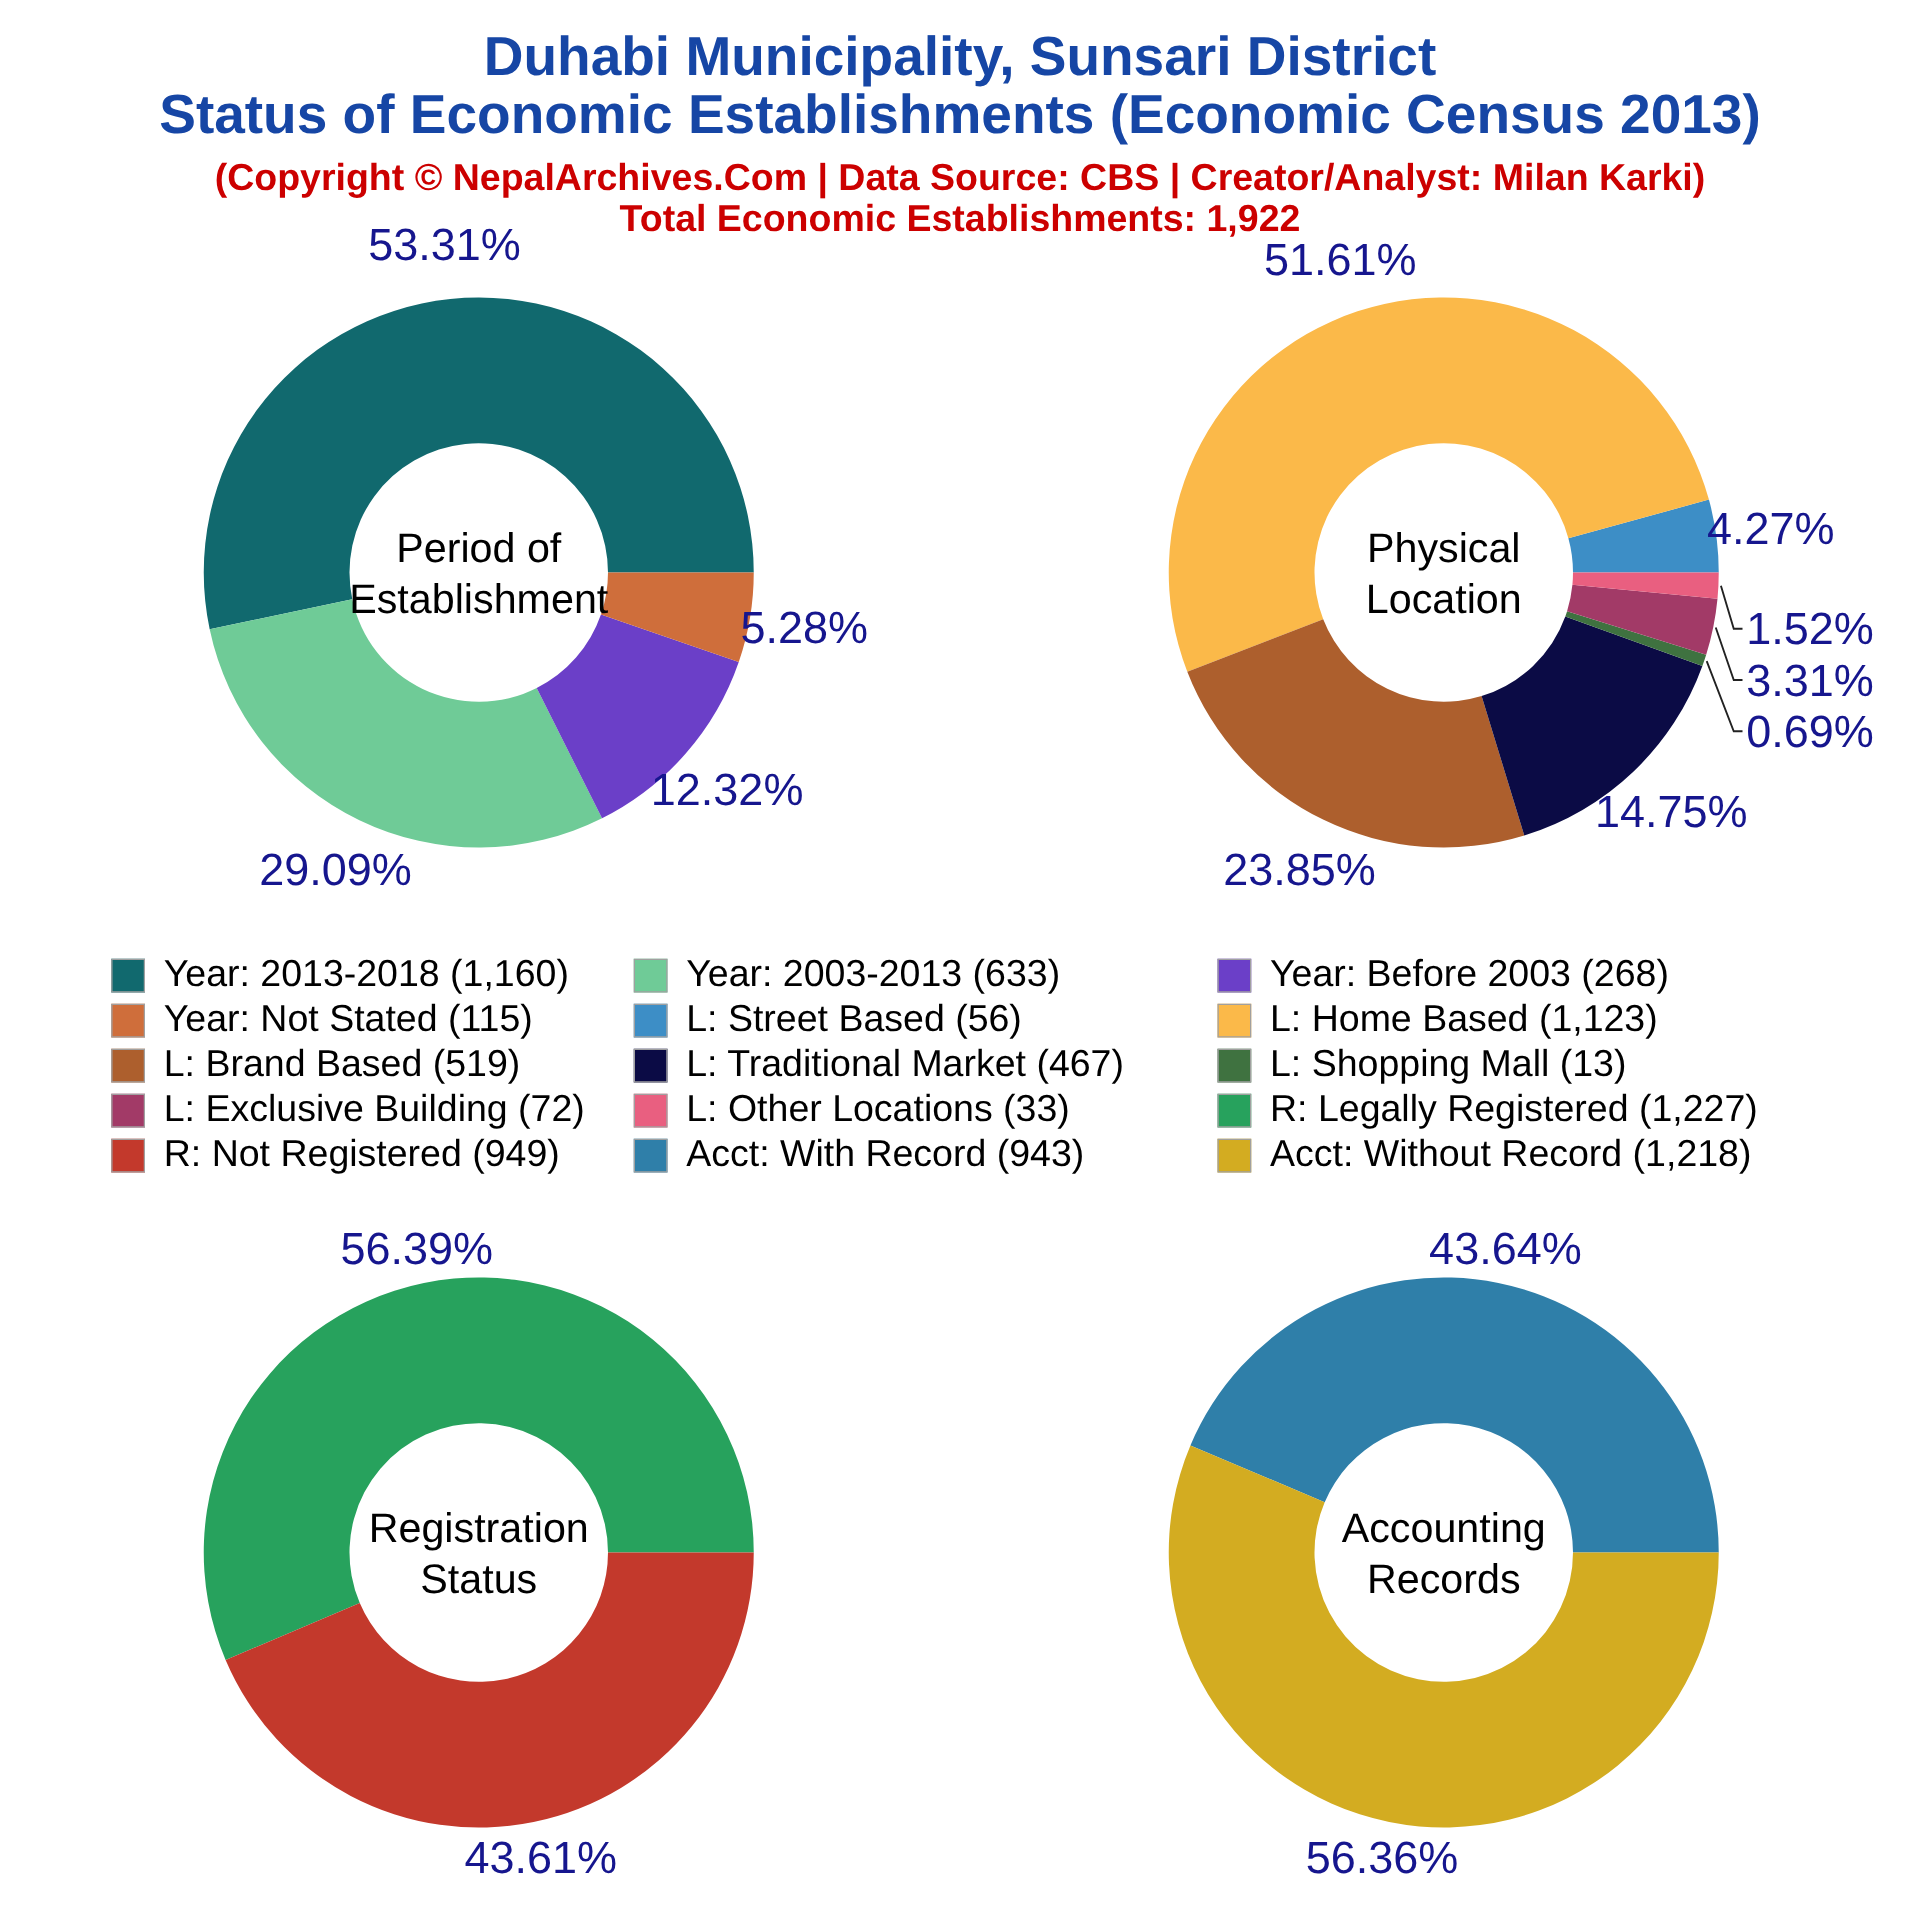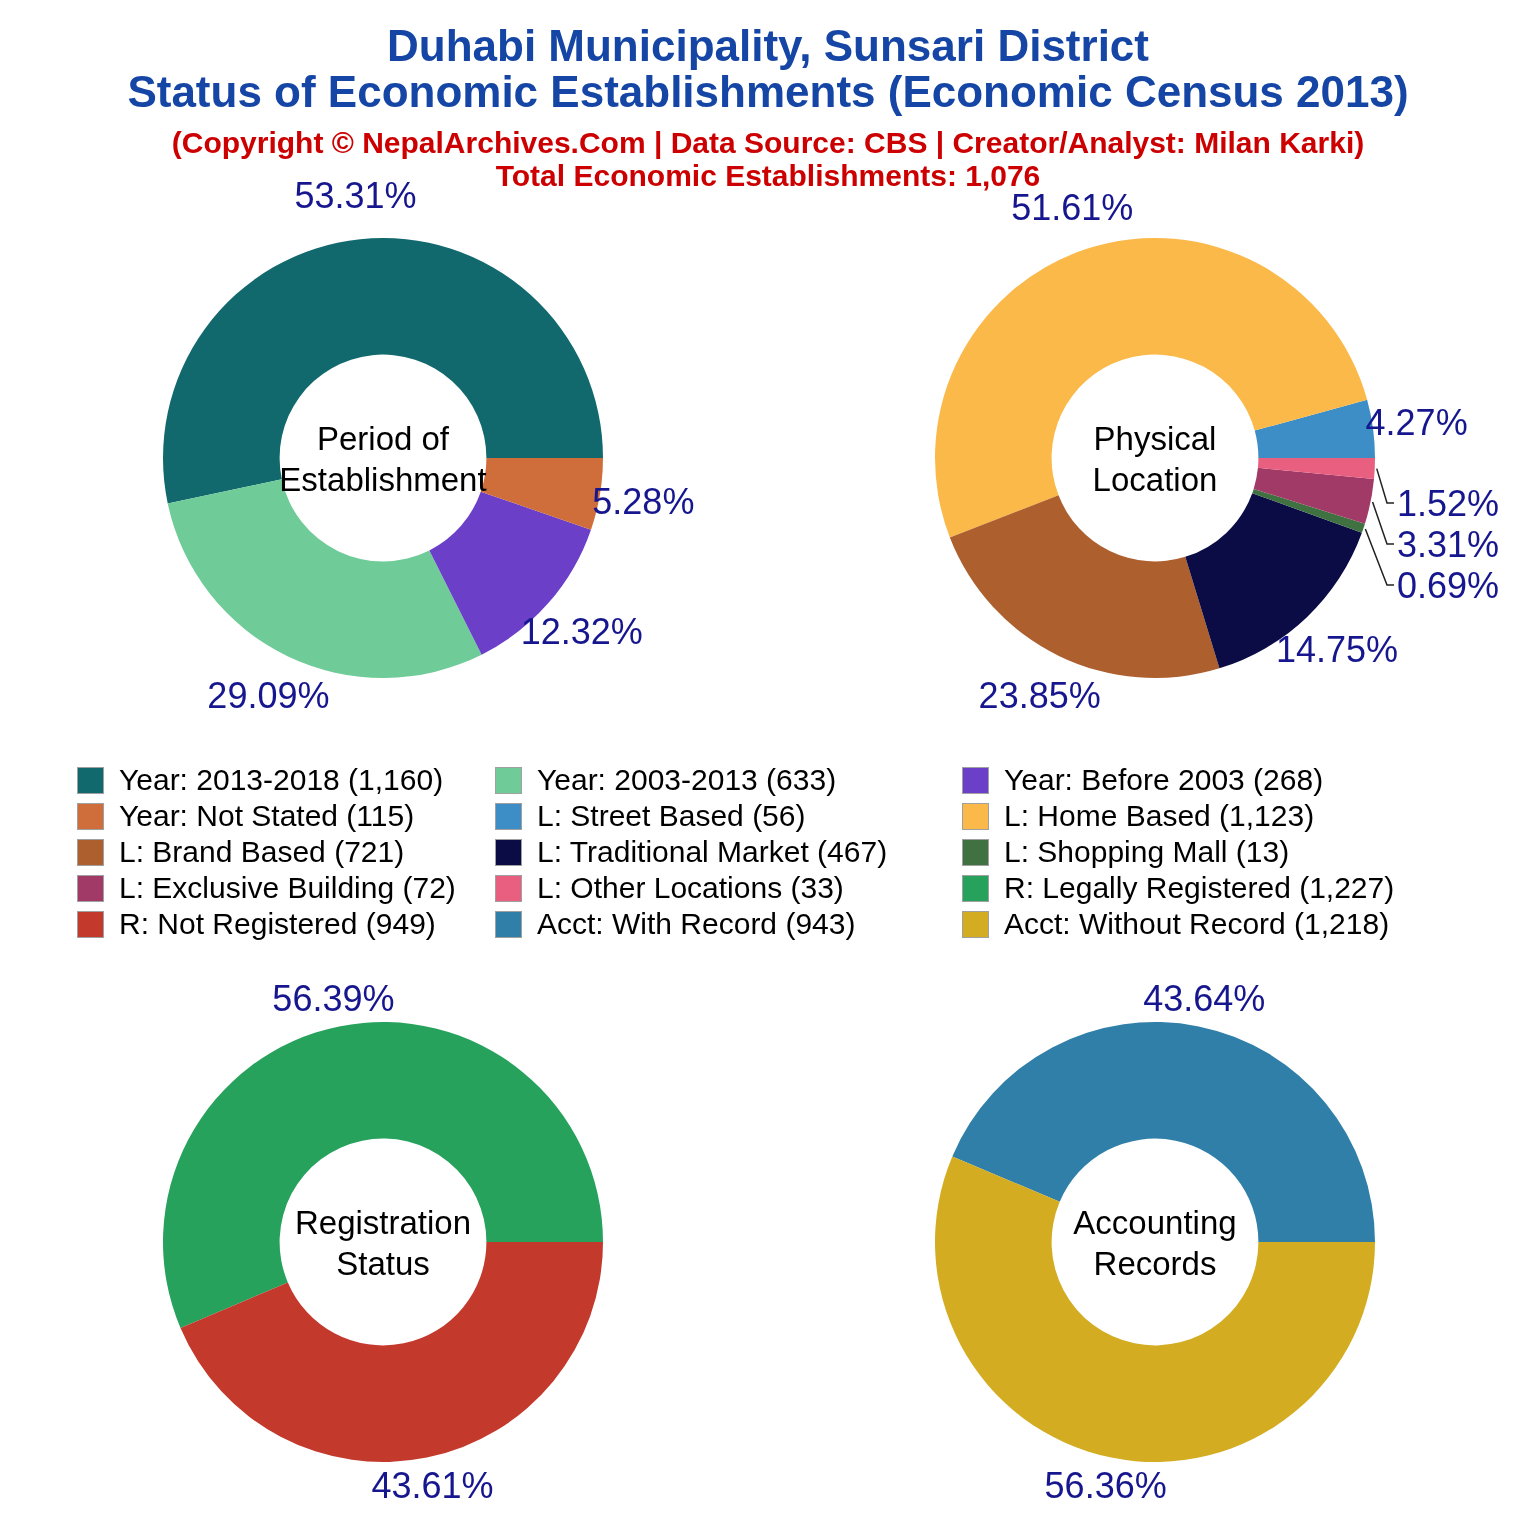--- a/index.html
+++ b/index.html
@@ -23,21 +23,21 @@
   #title1 { top: 22px;  font-size: 44px; }
   #title2 { top: 68px;  font-size: 44px; }
   #subtitle   { top: 127px; font-size: 30px; }
   #total-line { top: 160px; font-size: 30px; }
 
   #charts-svg { position: absolute; left: 0; top: 0; }
   #charts-svg text { font-family: "Liberation Sans", "DejaVu Sans", sans-serif; }
 
   #legend {
     position: absolute;
-    left: 52px;
+    left: 64px;
     top: 762px;
     width: 1420px;
     display: grid;
     grid-template-columns: 418px 467px 1fr;
     grid-auto-rows: 36px;
     align-items: center;
     padding-left: 25px;
   }
   .legend-item { display: flex; align-items: center; gap: 15px; }
   .legend-swatch {
@@ -48,21 +48,21 @@
   .legend-label { font-size: 30px; color: #000000; white-space: nowrap; }
 </style>
 </head>
 <body>
 
 <div class="page">
 
   <div id="title1" class="title-line" style="color: rgb(22, 70, 165);">Duhabi Municipality, Sunsari District</div>
   <div id="title2" class="title-line" style="color: rgb(22, 70, 165);">Status of Economic Establishments (Economic Census 2013)</div>
   <div id="subtitle" class="title-line" style="color: rgb(204, 0, 0);">(Copyright © NepalArchives.Com | Data Source: CBS | Creator/Analyst: Milan Karki)</div>
-  <div id="total-line" class="title-line" style="color: rgb(204, 0, 0);">Total Economic Establishments: 1,076</div>
+  <div id="total-line" class="title-line" style="color: rgb(204, 0, 0);">Total Economic Establishments: 1,922</div>
 
   <svg id="charts-svg" width="1536" height="1536" viewBox="0 0 1536 1536">
       <g>
         <path d="M 603 458 A 220 220 0 1 0 167.7406999468424 503.42503429414955 L 281.82812897501594 479.3497661182503 A 103.39999999999999 103.39999999999999 0 1 1 486.4 458 Z" fill="#11696e"></path>
         <text x="355.59695506736824" y="195.4260615970805" text-anchor="middle" dominant-baseline="central" font-size="36" fill="#16168e">53.31%</text>
         <path d="M 167.7406999468424 503.42503429414955 A 220 220 0 0 0 481.64430753980713 654.645113313278 L 429.36282454370934 550.4232032572406 A 103.39999999999999 103.39999999999999 0 0 1 281.82812897501594 479.3497661182503 Z" fill="#6fcb97"></path>
         <text x="268.4226690838083" y="695.8403566262914" text-anchor="middle" dominant-baseline="central" font-size="36" fill="#16168e">29.09%</text>
         <path d="M 481.64430753980713 654.645113313278 A 220 220 0 0 0 591.004083868438 529.6540375279149 L 480.76191941816586 491.67739763811994 A 103.39999999999999 103.39999999999999 0 0 1 429.36282454370934 550.4232032572406 Z" fill="#6b3fc8"></path>
         <text x="581.6860885732285" y="631.8385406274202" text-anchor="middle" dominant-baseline="central" font-size="36" fill="#16168e">12.32%</text>
         <path d="M 591.004083868438 529.6540375279149 A 220 220 0 0 0 603 457.99999999999966 L 486.4 457.99999999999983 A 103.39999999999999 103.39999999999999 0 0 1 480.76191941816586 491.67739763811994 Z" fill="#cf6e3b"></path>
@@ -129,21 +129,21 @@
       <div class="legend-item">
         <span class="legend-swatch" style="background: rgb(61, 142, 198);"></span>
         <span class="legend-label">L: Street Based (56)</span>
       </div>
       <div class="legend-item">
         <span class="legend-swatch" style="background: rgb(251, 185, 73);"></span>
         <span class="legend-label">L: Home Based (1,123)</span>
       </div>
       <div class="legend-item">
         <span class="legend-swatch" style="background: rgb(173, 95, 45);"></span>
-        <span class="legend-label">L: Brand Based (721)</span>
+        <span class="legend-label">L: Brand Based (519)</span>
       </div>
       <div class="legend-item">
         <span class="legend-swatch" style="background: rgb(11, 11, 69);"></span>
         <span class="legend-label">L: Traditional Market (467)</span>
       </div>
       <div class="legend-item">
         <span class="legend-swatch" style="background: rgb(63, 114, 64);"></span>
         <span class="legend-label">L: Shopping Mall (13)</span>
       </div>
       <div class="legend-item">

